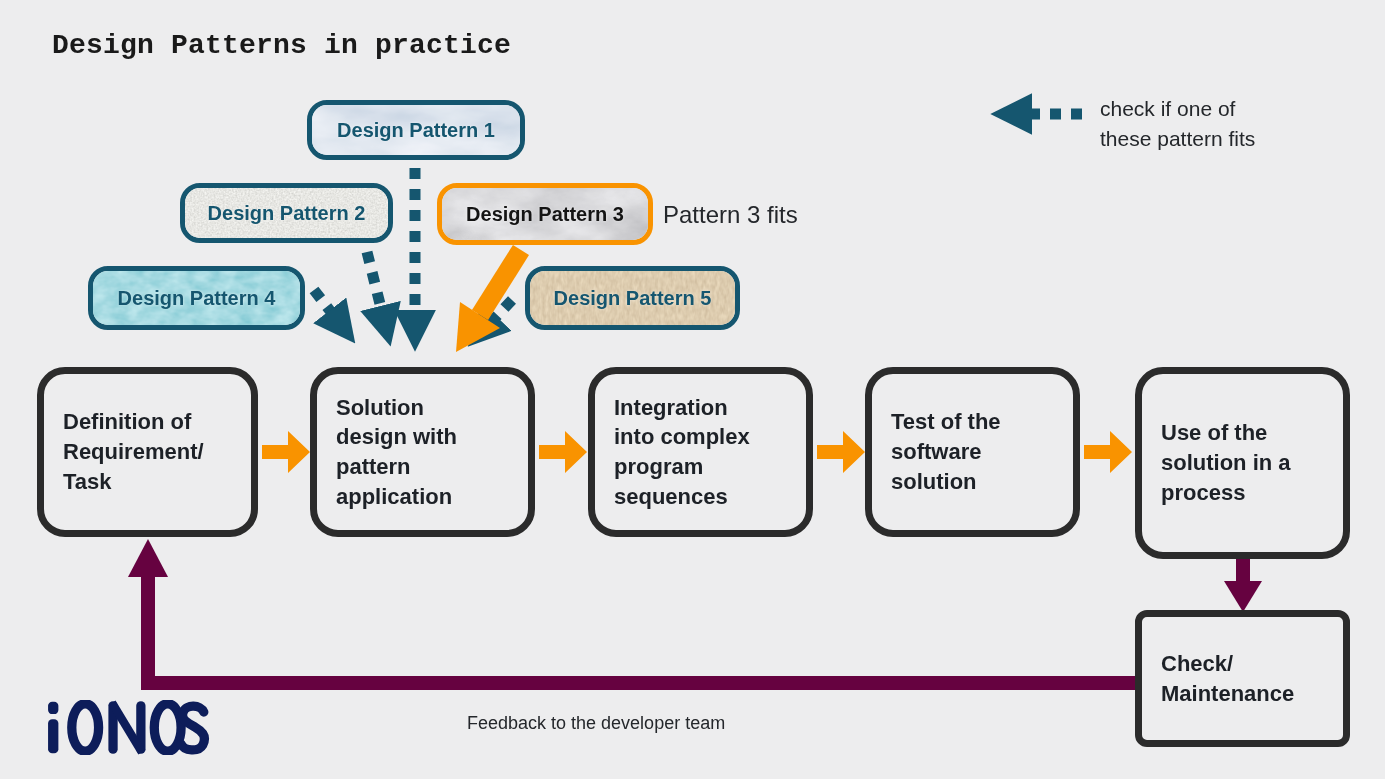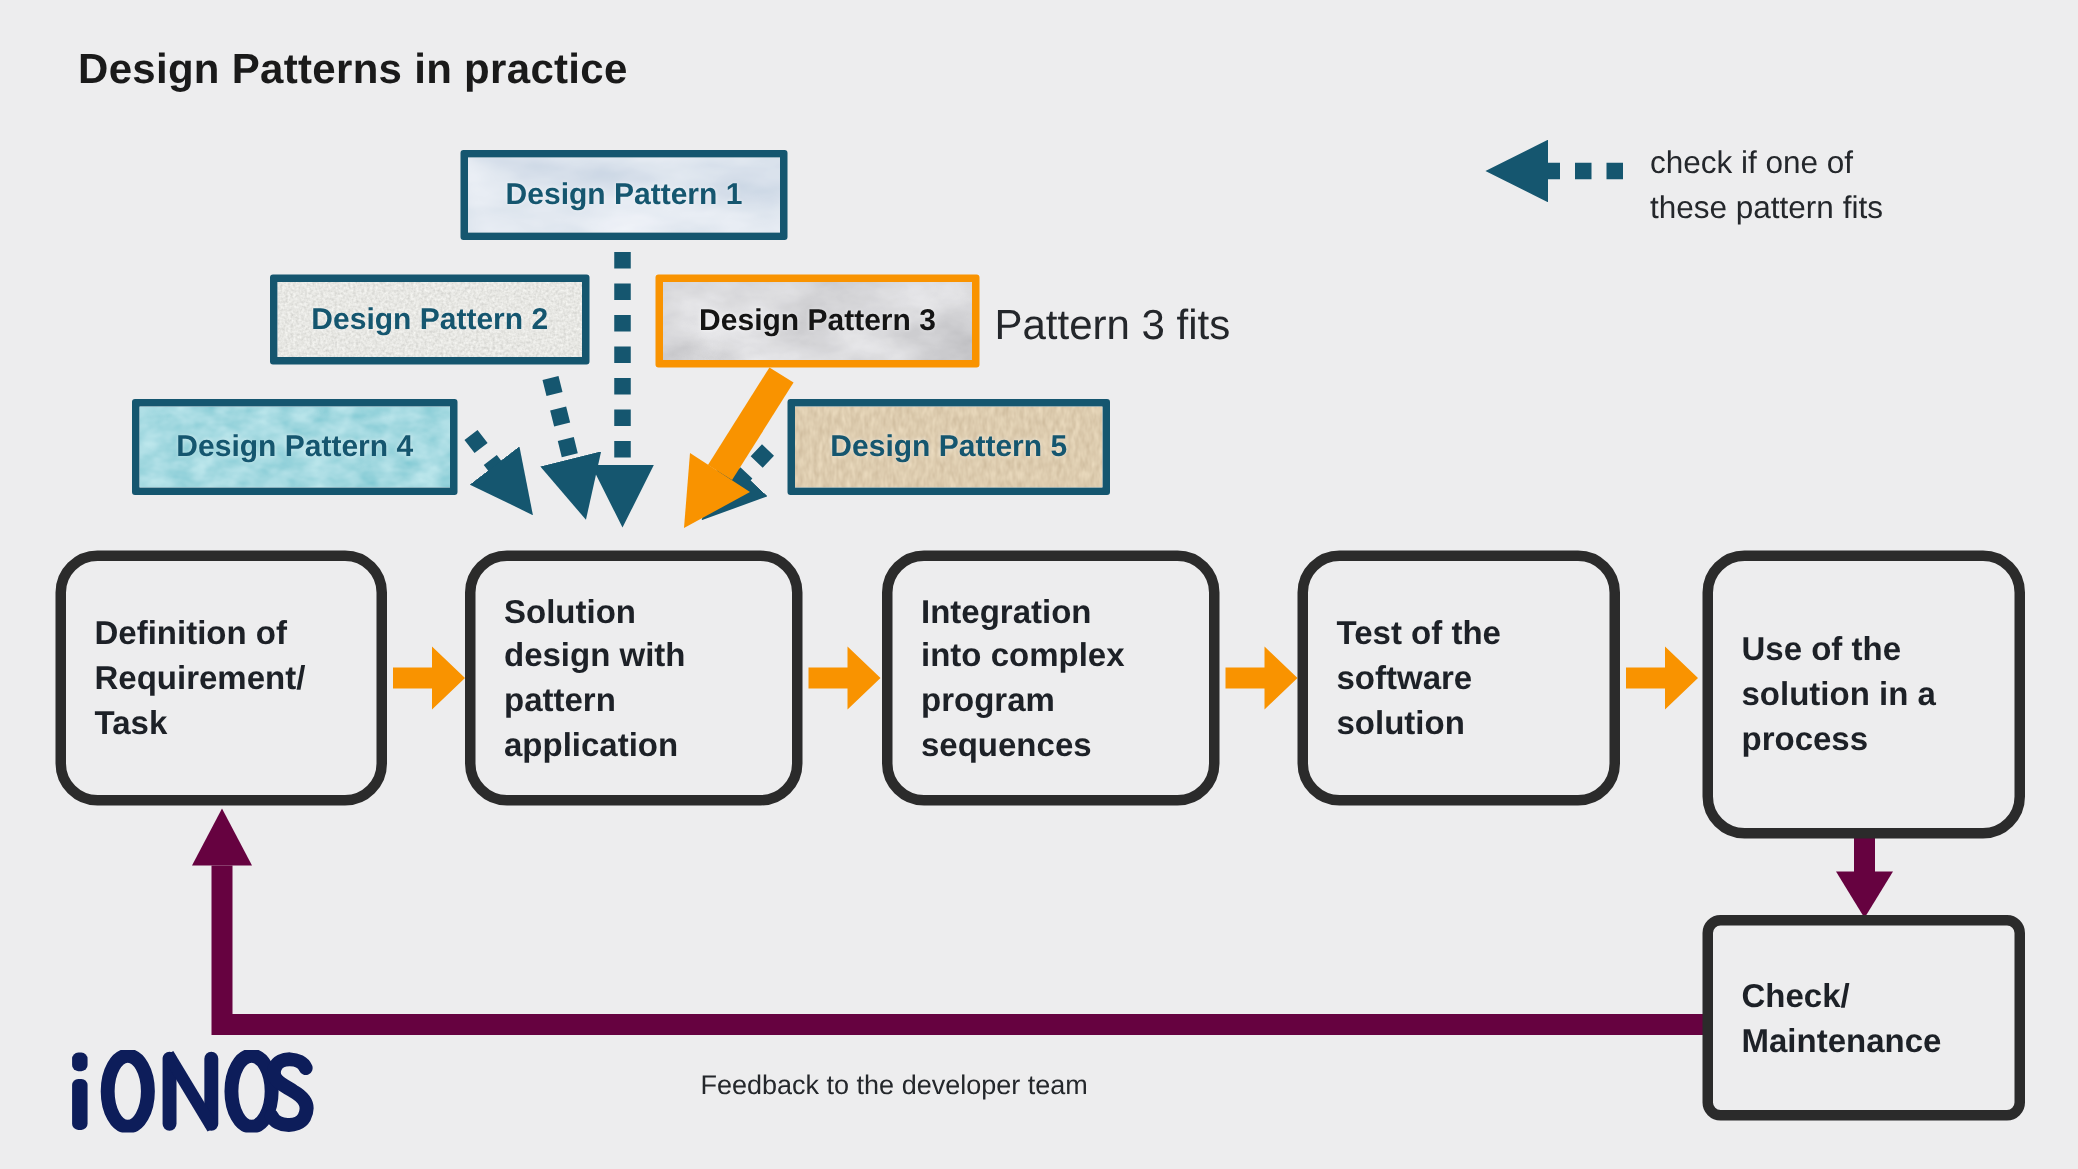--- a/index.html
+++ b/index.html
@@ -1,22 +1,22 @@
 <!DOCTYPE html>
 <html><head>
 <meta charset="utf-8">
 <style>
   html,body{margin:0;padding:0;}
   body{background:#EDEDEE;font-family:"Liberation Sans",sans-serif;}
   .canvas{position:relative;width:1385px;height:779px;background:#EDEDEE;overflow:hidden;}
   .abs{position:absolute;}
-  .title{left:52px;top:30px;font-size:28px;font-weight:bold;color:#1A1A1A;letter-spacing:0.2px;}
+  .title{left:52px;top:30px;font-size:28px;font-weight:bold;color:#1A1A1A;letter-spacing:0.2px;font-family:Liberation Mono, monospace;}
   .arrow-layer{left:0;top:0;width:1385px;height:779px;z-index:1;}
   
-  .pattern-box{box-sizing:border-box;border:5px solid #15566F;border-radius:2px;
+  .pattern-box{box-sizing:border-box;border:5px solid #15566F;border-radius:20px;
     display:flex;align-items:center;justify-content:center;overflow:hidden;z-index:3;}
   .pattern-box .tex{position:absolute;left:0;top:0;width:100%;height:100%;}
   .pattern-box .plabel{position:relative;z-index:2;font-weight:bold;font-size:20px;color:#15566F;
     text-shadow:0 0 3px rgba(255,255,255,.55);}
   .p1{left:307px;top:100px;width:218px;height:60px;}
   .p2{left:180px;top:183px;width:213px;height:60px;}
   .p3{left:437px;top:183px;width:216px;height:62px;border-color:#F99300;}
   .p3 .plabel{color:#141414;}
   .p4{left:88px;top:266px;width:217px;height:64px;text-align:center;}
   .p5{left:525px;top:266px;width:215px;height:64px;}
@@ -24,21 +24,21 @@
   .flow-box{box-sizing:border-box;border:7px solid #2B2B2B;border-radius:28px;background:#EDEDEE;
     display:flex;align-items:center;padding-left:19px;padding-right:6px;z-index:2;
     font-size:22px;font-weight:bold;color:#1D2127;line-height:1.35;white-space:pre-line;}
   .f1{left:37px;top:367px;width:221px;height:170px;}
   .f2{left:310px;top:367px;width:225px;height:170px;}
   .f3{left:588px;top:367px;width:225px;height:170px;}
   .f4{left:865px;top:367px;width:215px;height:170px;}
   .f5{left:1135px;top:367px;width:215px;height:192px;}
   .f6{left:1135px;top:610px;width:215px;height:137px;border-radius:12px;}
   
-  .note{font-size:28px;color:#24272B;}
+  .note{font-size:24px;color:#24272B;}
   .legend-text{left:1100px;top:94px;font-size:21px;color:#24272B;line-height:1.42;white-space:pre-line;}
   .pattern3-fits{left:663px;top:201px;}
   .feedback-label{left:467px;top:713px;font-size:18px;}
   .logo{left:46px;top:700px;z-index:2;}
   .sr{position:absolute;width:1px;height:1px;overflow:hidden;clip:rect(0 0 0 0);white-space:nowrap;}
 </style>
 </head>
 <body>
 
 <div class="canvas">

